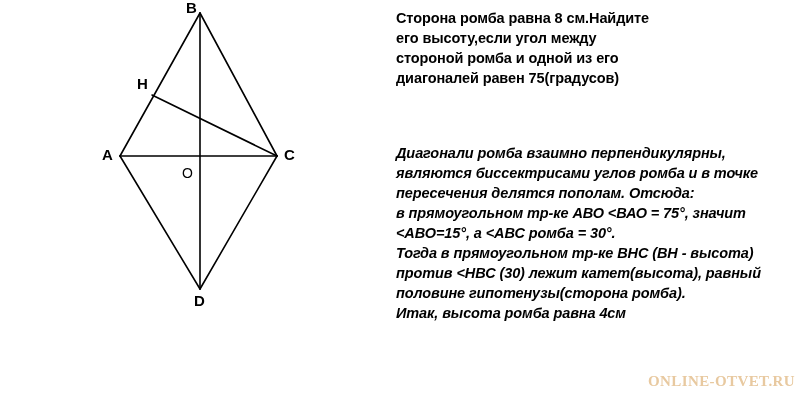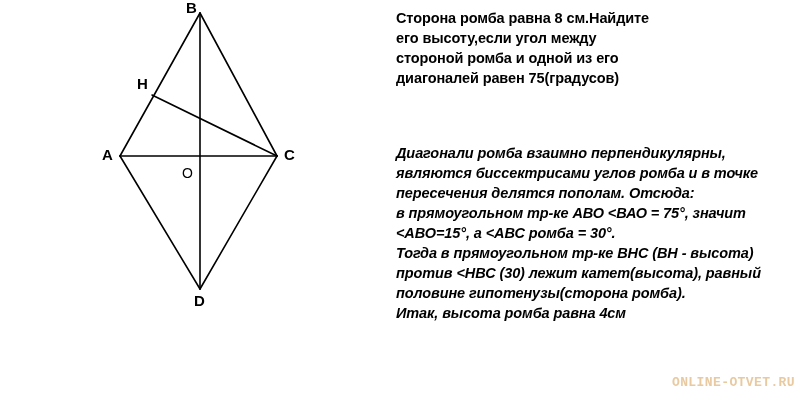--- a/index.html
+++ b/index.html
@@ -69,22 +69,22 @@
   #solution-text {
     top: 143px;
     left: 0px;
     width: 445px;
     font-style: italic;
   }
   #watermark {
     position: absolute;
     right: 14px;
     bottom: 10px;
-    font-family: Liberation Mono, monospace;
-    font-size: 13px;
+    font-family: Liberation Serif, serif;
+    font-size: 15px;
     font-weight: bold;
     color: #e8c9a0;
     letter-spacing: 0.4px;
     white-space: nowrap;
   }
 </style>
 </head>
 <body>
 
 <div id="page">

